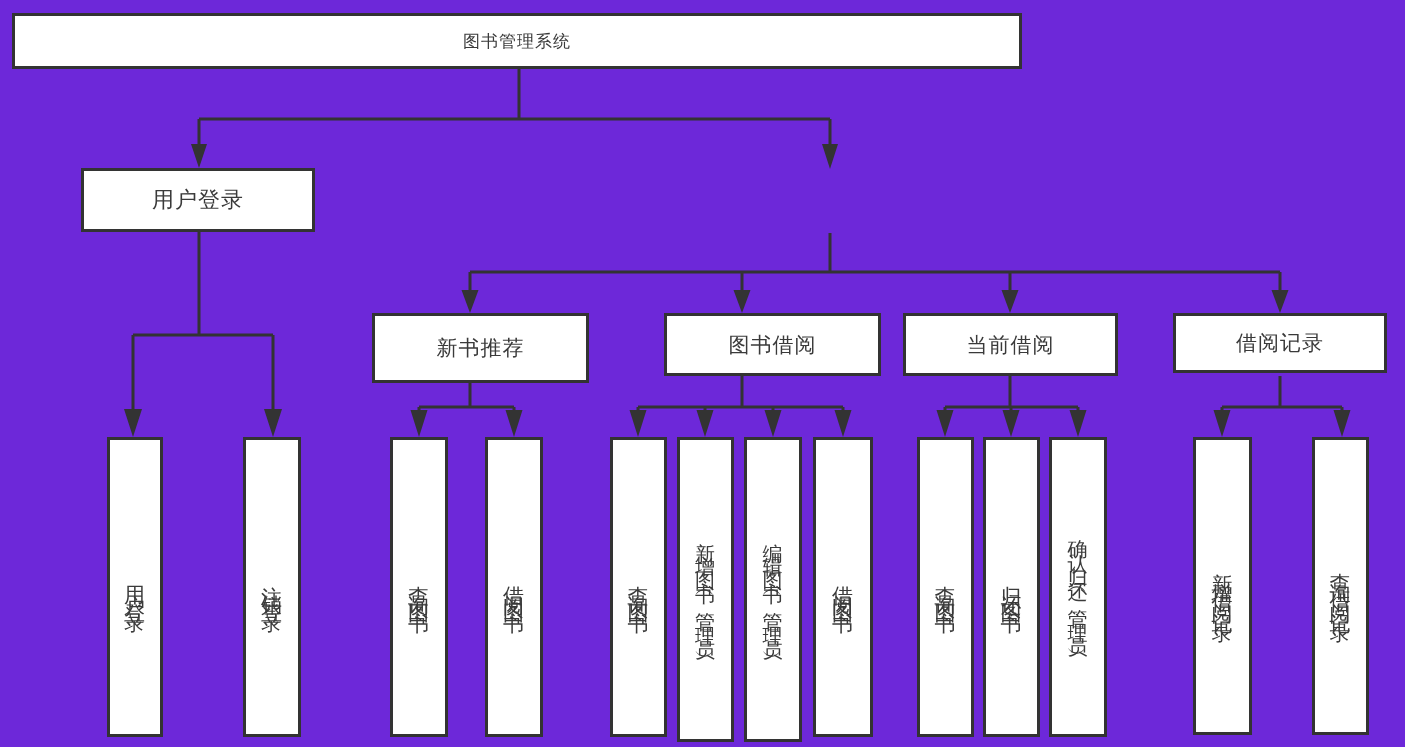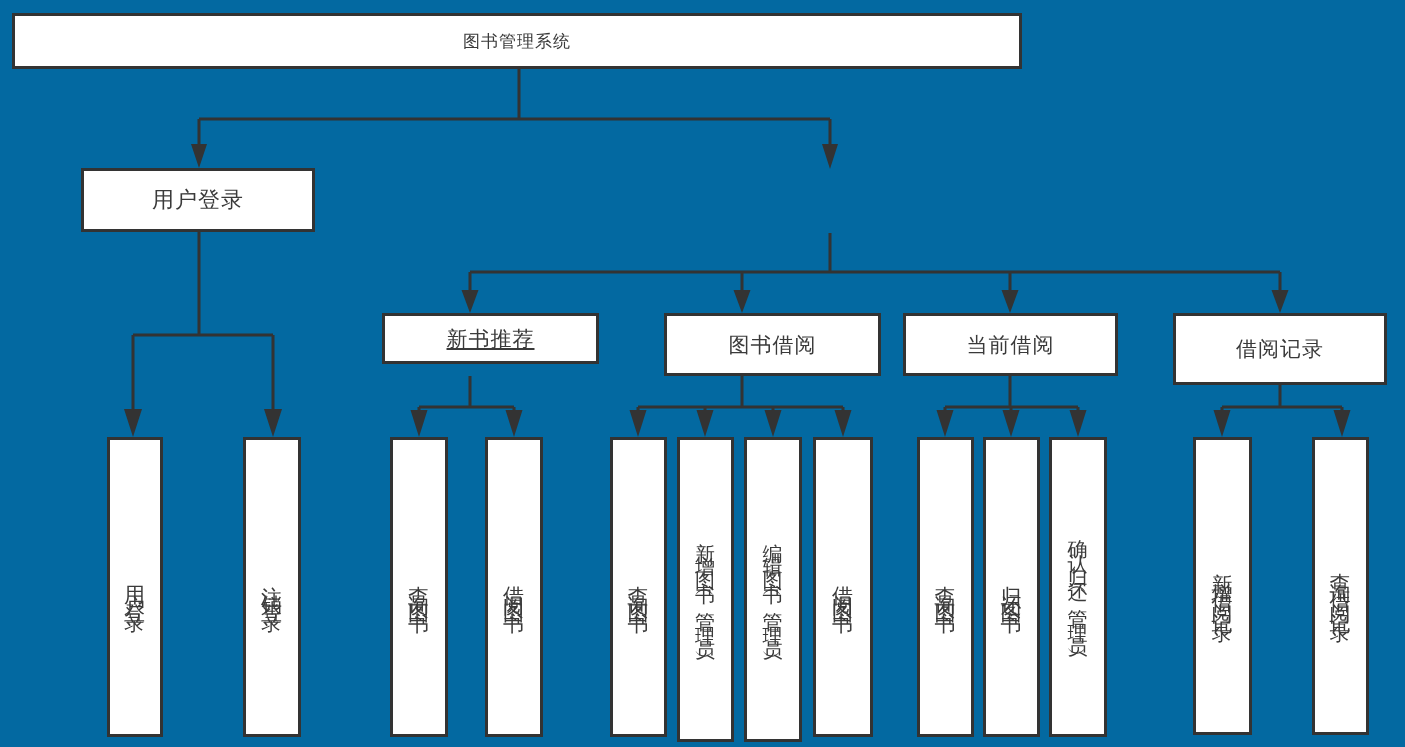--- a/index.html
+++ b/index.html
@@ -1,17 +1,17 @@
 <!DOCTYPE html>
 <html><head>
 <meta charset="utf-8">
 <style>
   html,body{margin:0;padding:0;background:#fff;}
   #stage{
-    position:relative;width:1405px;height:747px;background:#0369a1;
+    position:relative;width:1405px;height:747px;background:#6d28d9;
     font-family:"Liberation Sans","DejaVu Sans",sans-serif;color:#3a3a3a;
     overflow:hidden;
   }
   #connectors{position:absolute;left:0;top:0;z-index:0;}
   .box{
     position:absolute;box-sizing:border-box;background:#fff;border:3px solid #333;
     display:flex;align-items:center;justify-content:center;z-index:1;
   }
   .hbox span{white-space:nowrap;}
   .root-label{font-size:17px;letter-spacing:1px;}
@@ -56,30 +56,30 @@
   </svg>
 
   <div class="box hbox" style="left:12px;top:13px;width:1010px;height:56px;">
     <span class="root-label">图书管理系统</span>
   </div>
 
   <div class="box hbox" style="left:81px;top:168px;width:234px;height:64px;">
     <span class="l2-label">用户登录</span>
   </div>
 
-  <div class="box hbox" style="left:382px;top:313px;width:217px;height:51px;text-decoration:underline;">
+  <div class="box hbox" style="left:372px;top:313px;width:217px;height:70px;">
     <span class="l3-label">新书推荐</span>
   </div>
   <div class="box hbox" style="left:664px;top:313px;width:217px;height:63px;">
     <span class="l3-label">图书借阅</span>
   </div>
   <div class="box hbox" style="left:903px;top:313px;width:215px;height:63px;">
     <span class="l3-label">当前借阅</span>
   </div>
-  <div class="box hbox" style="left:1173px;top:313px;width:214px;height:72px;">
+  <div class="box hbox" style="left:1173px;top:313px;width:214px;height:60px;">
     <span class="l3-label">借阅记录</span>
   </div>
 
   <div class="box vbox" style="left:107px;top:437px;width:56px;height:300px;">
     <span class="vtext v4">用户登录</span>
   </div>
   <div class="box vbox" style="left:243px;top:437px;width:58px;height:300px;">
     <span class="vtext v4">注销登录</span>
   </div>
 

